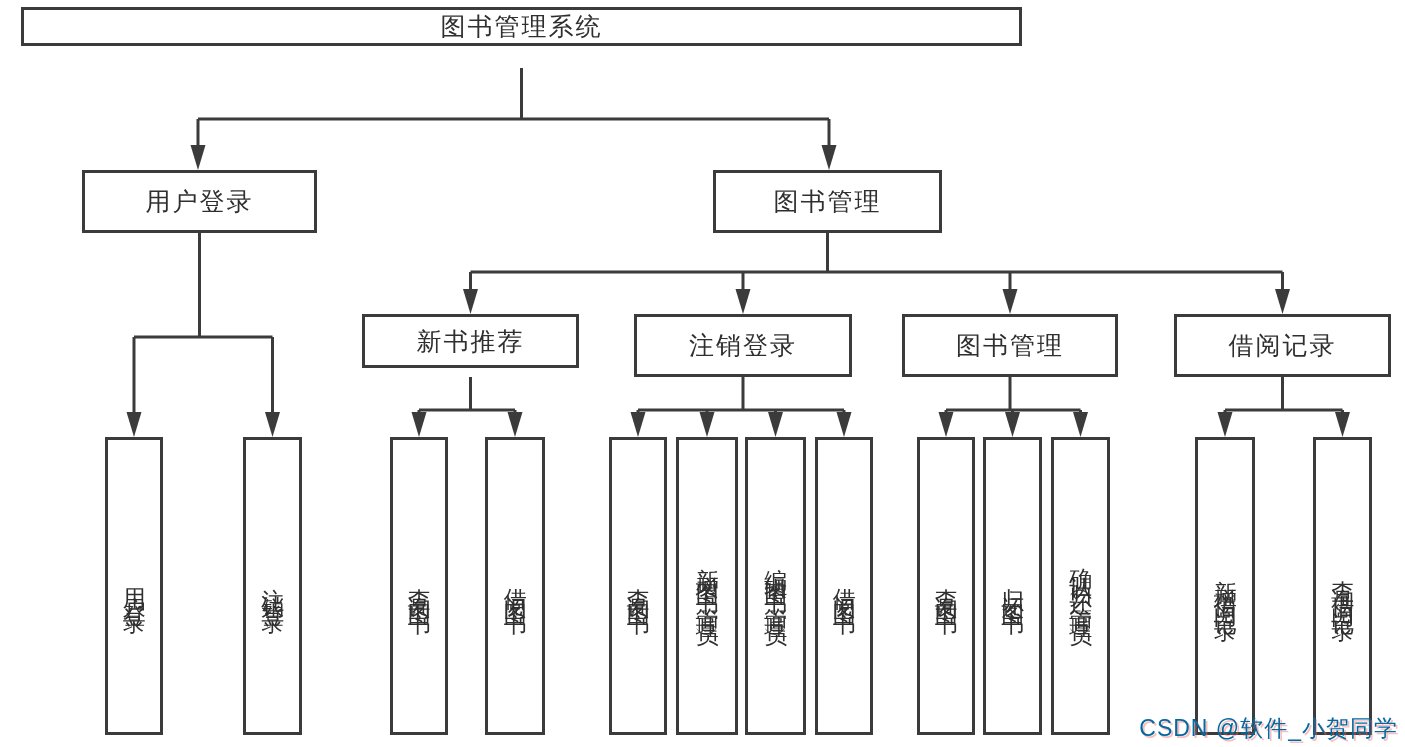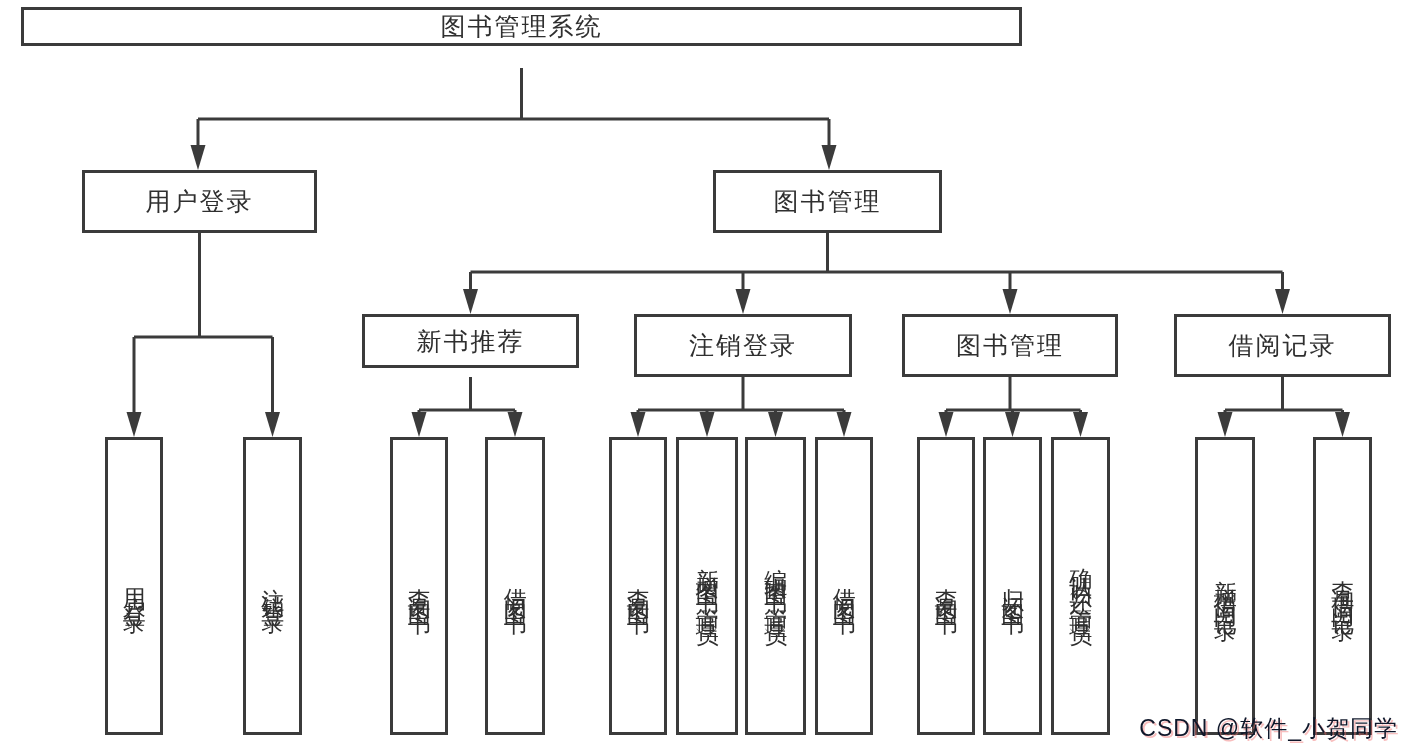--- a/index.html
+++ b/index.html
@@ -40,21 +40,21 @@
     line-height: 1.1;
     letter-spacing: 8px;
     white-space: nowrap;
   }
   .watermark {
     position: absolute;
     right: 7px;
     bottom: 3px;
     font-size: 23px;
     letter-spacing: 1px;
-    color: #0f172a;
+    color: #0369a1;
     text-shadow: 2px 2px 0 rgba(240, 110, 110, 0.45);
     white-space: nowrap;
   }
 </style>
 </head>
 <body>
 
 <div class="canvas">
 
   <svg class="wires" viewBox="0 0 1405 747">

